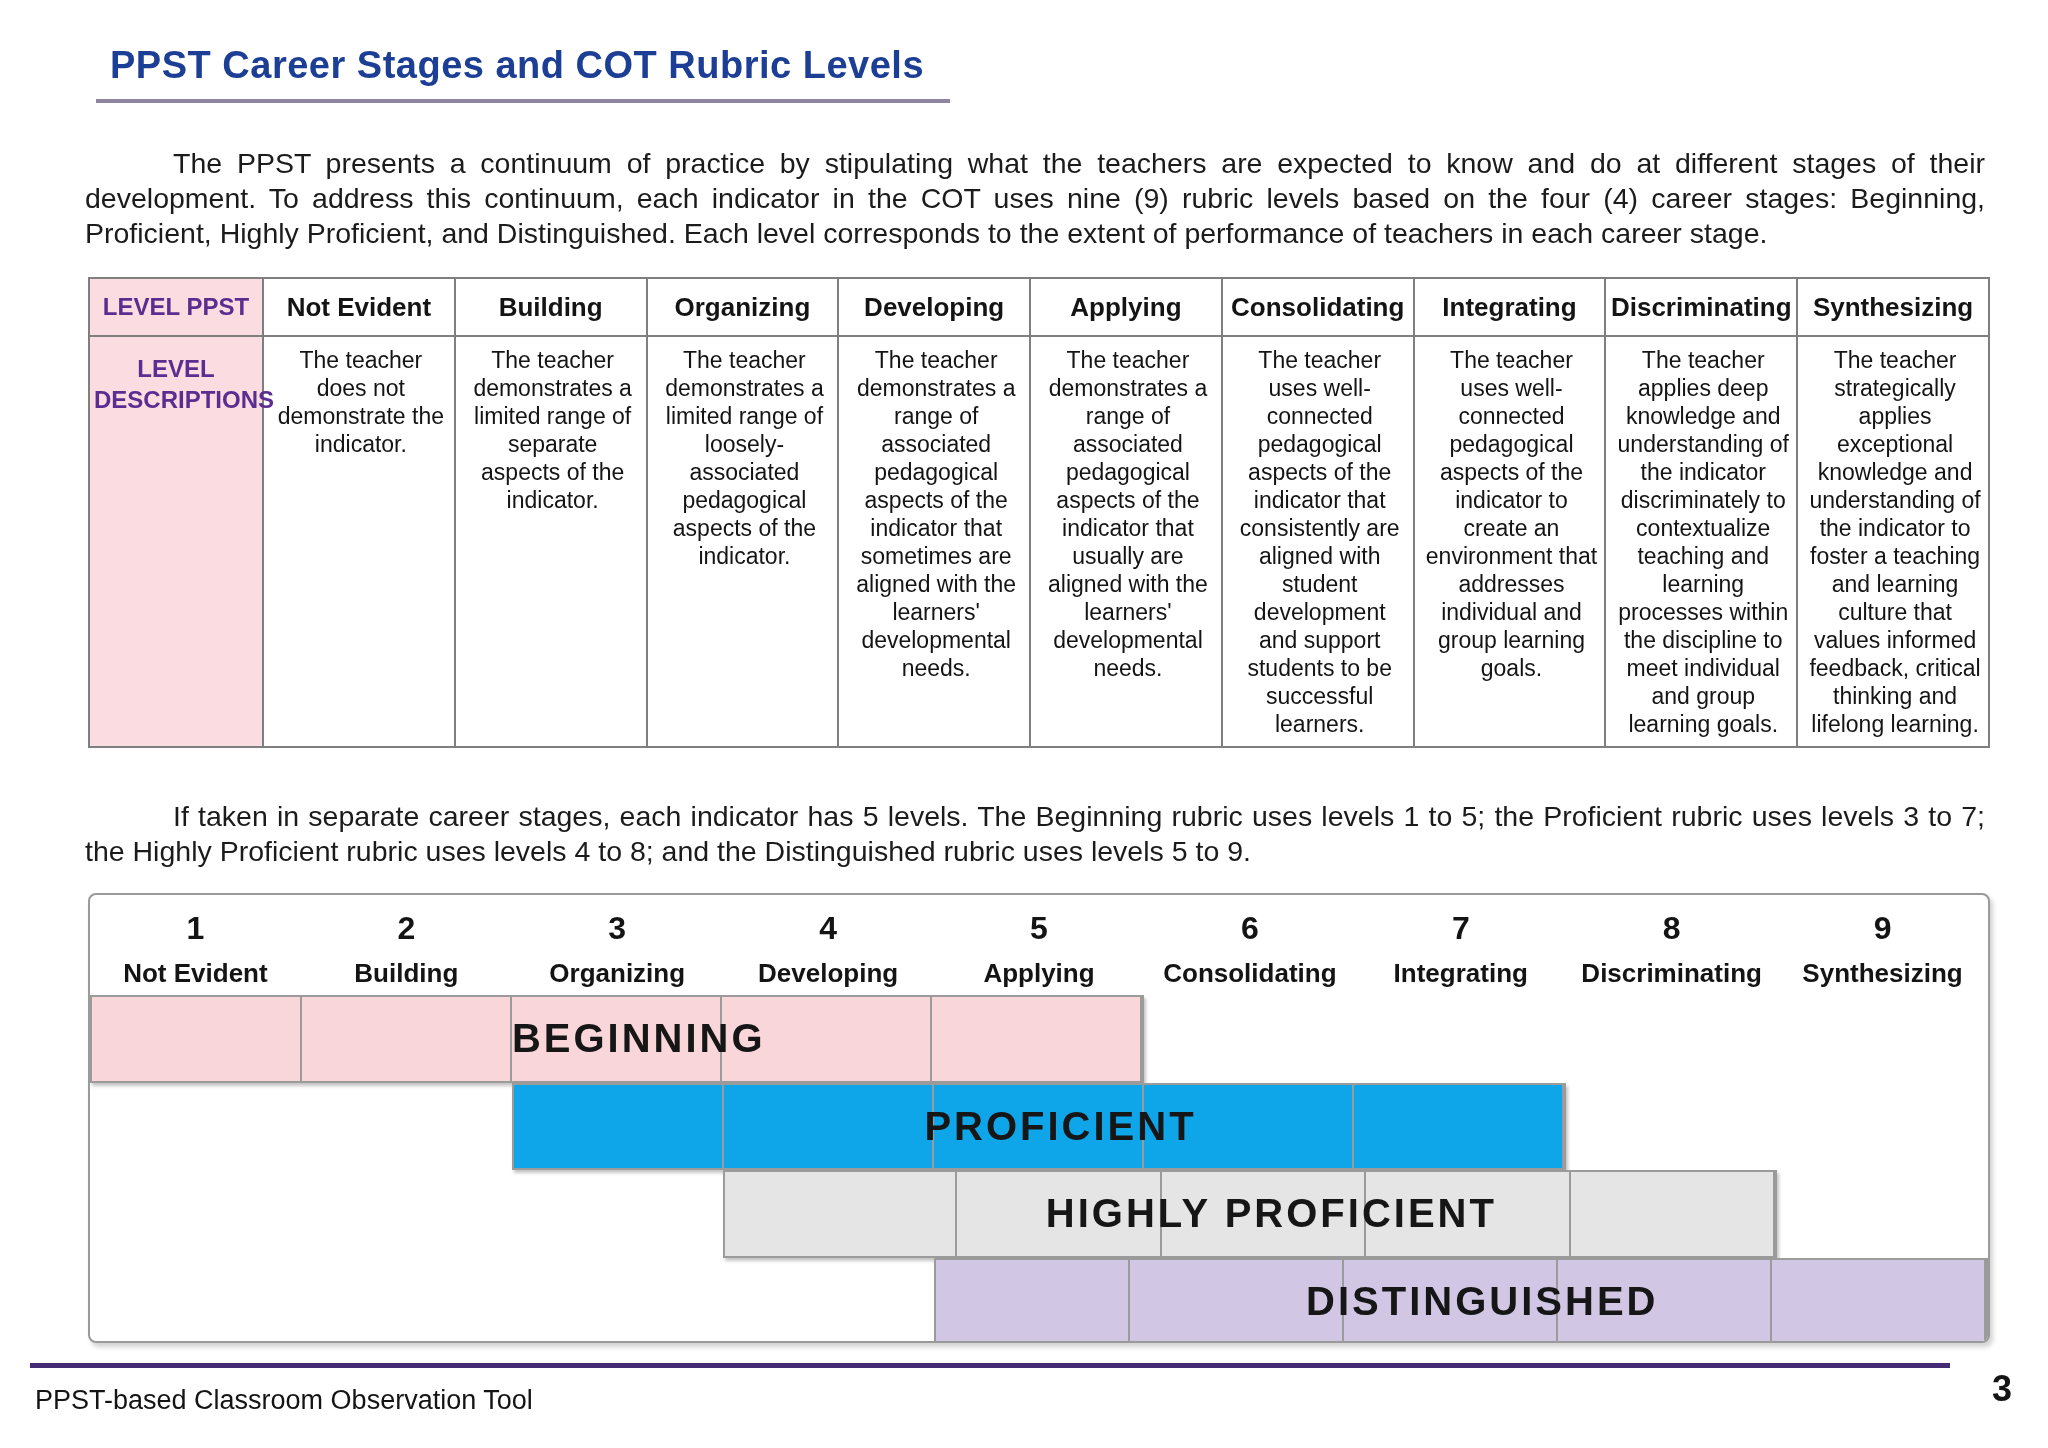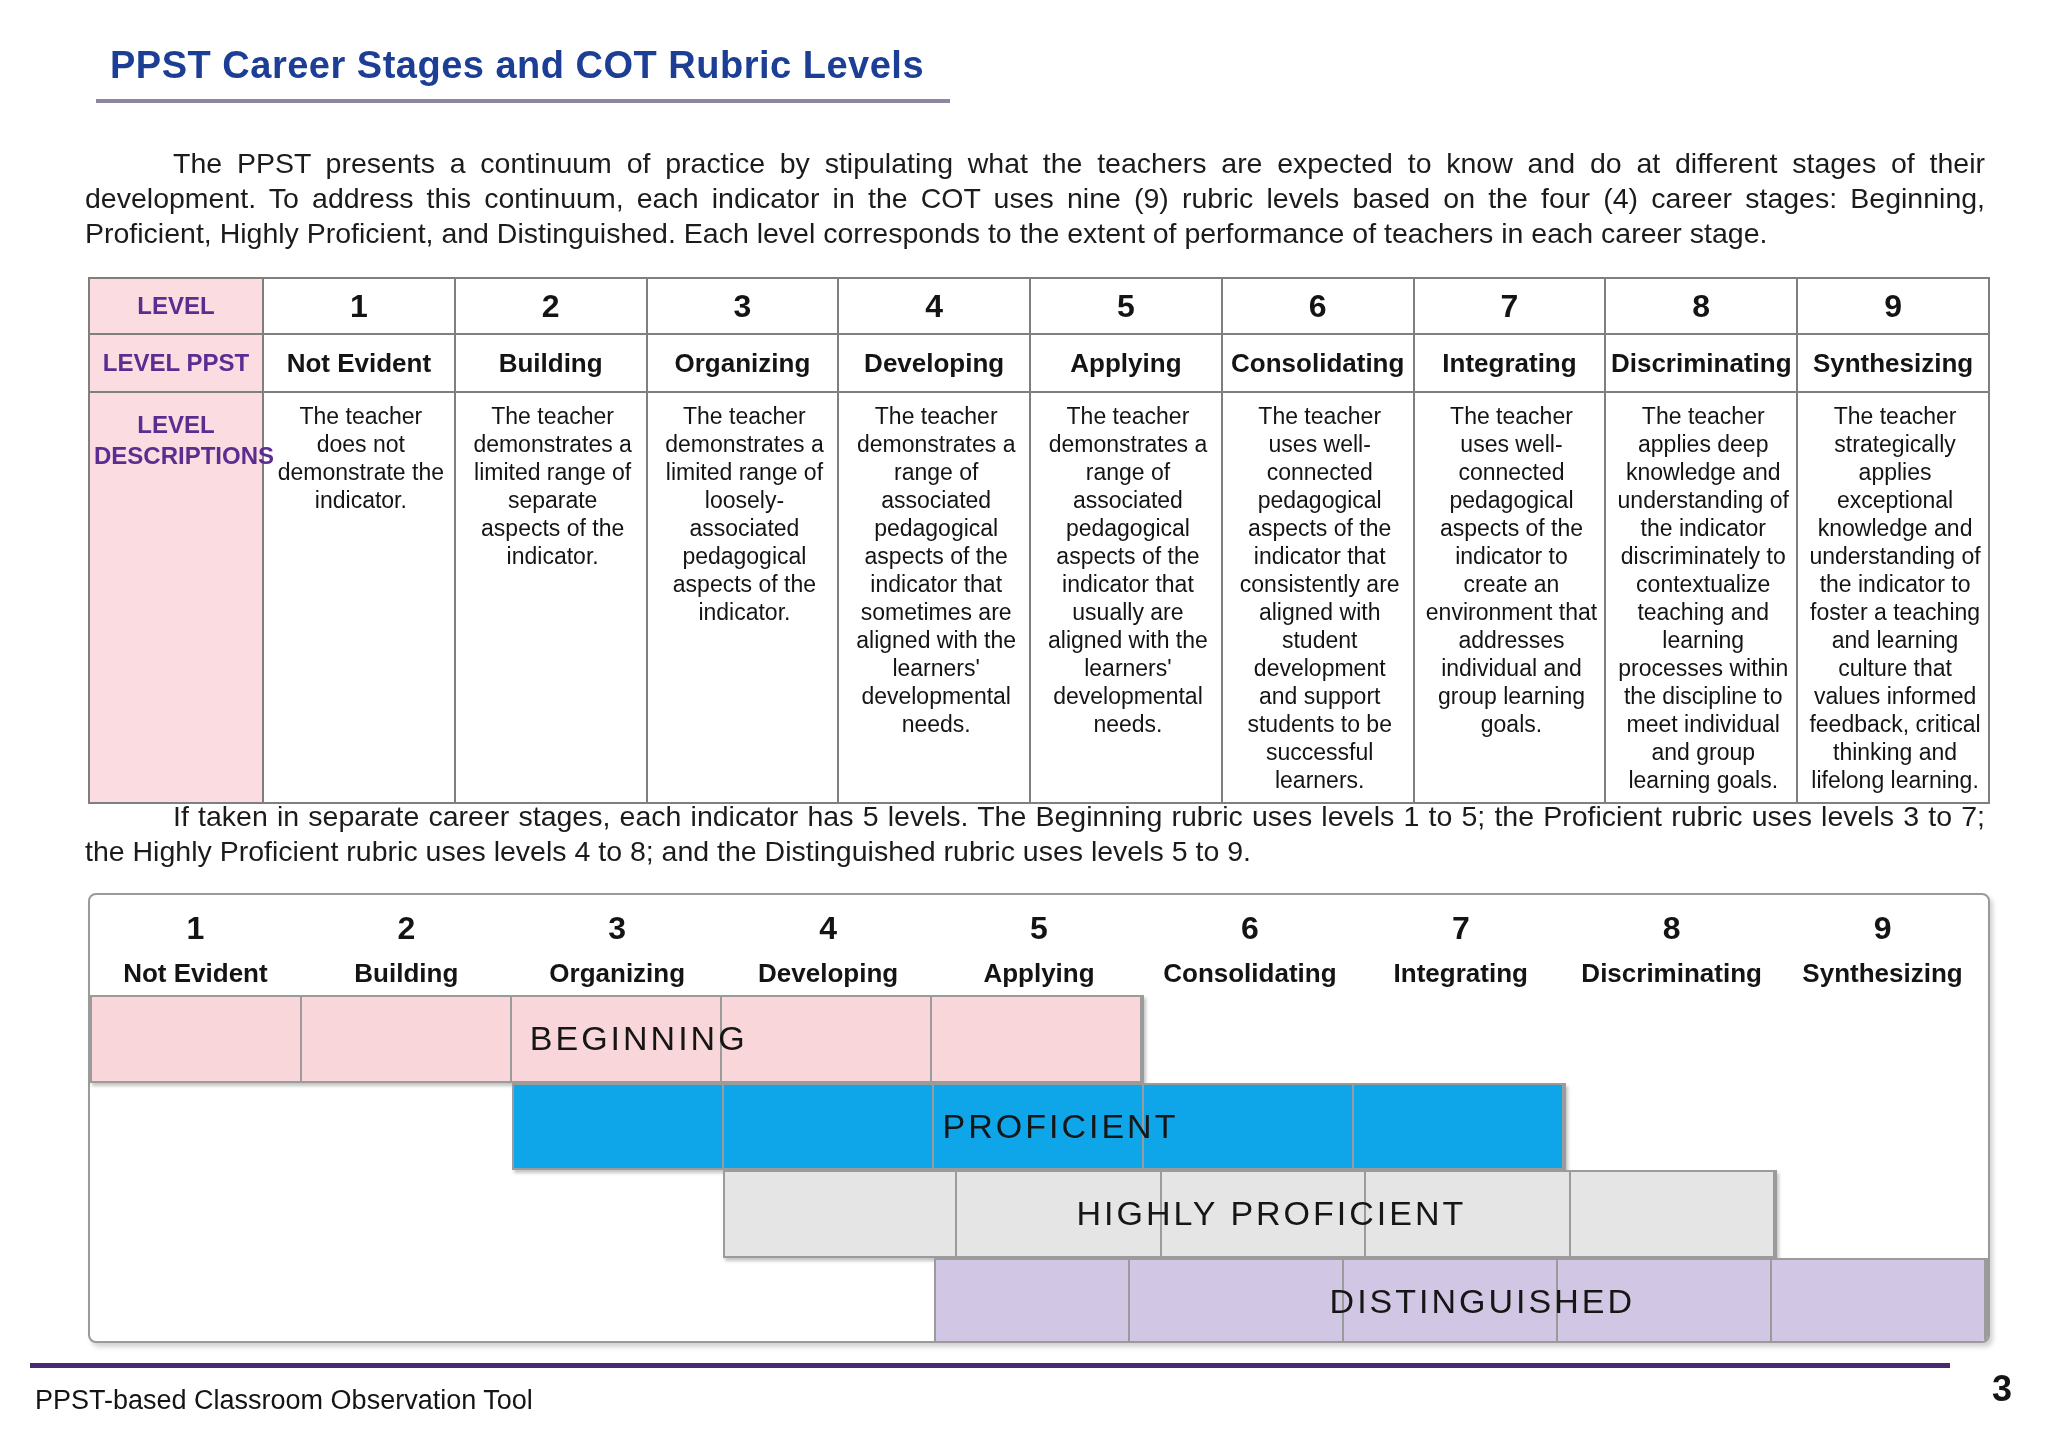--- a/index.html
+++ b/index.html
@@ -51,50 +51,38 @@
   .dg-names .dg-cell { font-size:26px; font-weight:bold; }
   .dg-band-row { height:87.5px; }
   .band {
     position:relative; display:flex;
     border:2px solid #9b9b9b; box-shadow:2px 3px 3px rgba(110,110,110,0.4);
   }
   .band-cell { flex:1; border-right:2px solid #9b9b9b; }
   .band-cell:last-child { border-right:none; }
   .band-label {
     position:absolute; inset:0; display:flex; align-items:center; justify-content:center;
-    font-size:34px; font-weight:normal; letter-spacing:3px; color:#161616; white-space:nowrap;margin-left:43px;
+    font-size:40px; font-weight:bold; letter-spacing:3px; color:#161616; white-space:nowrap;margin-left:43px;
   }
 
   .footer-rule { position:absolute; left:30px; top:1363px; width:1920px; height:5px; background:var(--footer-purple,#452a74); }
   .footer-left { position:absolute; left:35px;  top:1385px; font-size:27px; color:#141414; }
   .page-num    { position:absolute; right:36px; top:1368px; font-size:36px; font-weight:bold; color:#141414; }
 </style>
 </head>
 <body>
 
 <div class="page">
 
   <h1 class="title">PPST Career Stages and COT Rubric Levels</h1>
 
   <p class="para para-1">The PPST presents a continuum of practice by stipulating what the teachers are expected to know and do at different stages of their development. To address this continuum, each indicator in the COT uses nine (9) rubric levels based on the four (4) career stages: Beginning, Proficient, Highly Proficient, and Distinguished. Each level corresponds to the extent of performance of teachers in each career stage.</p>
 
   <table class="rubric">
     <tbody>
-      <tr>
-        <th class="rowhead">LEVEL</th>
-      <td class="lv-num">1</td>
-          <td class="lv-num">2</td>
-          <td class="lv-num">3</td>
-          <td class="lv-num">4</td>
-          <td class="lv-num">5</td>
-          <td class="lv-num">6</td>
-          <td class="lv-num">7</td>
-          <td class="lv-num">8</td>
-          <td class="lv-num">9</td>
-        </tr>
       <tr>
         <th class="rowhead">LEVEL PPST</th>
       <td class="lv-name">Not Evident</td>
           <td class="lv-name">Building</td>
           <td class="lv-name">Organizing</td>
           <td class="lv-name">Developing</td>
           <td class="lv-name">Applying</td>
           <td class="lv-name">Consolidating</td>
           <td class="lv-name">Integrating</td>
           <td class="lv-name">Discriminating</td>

